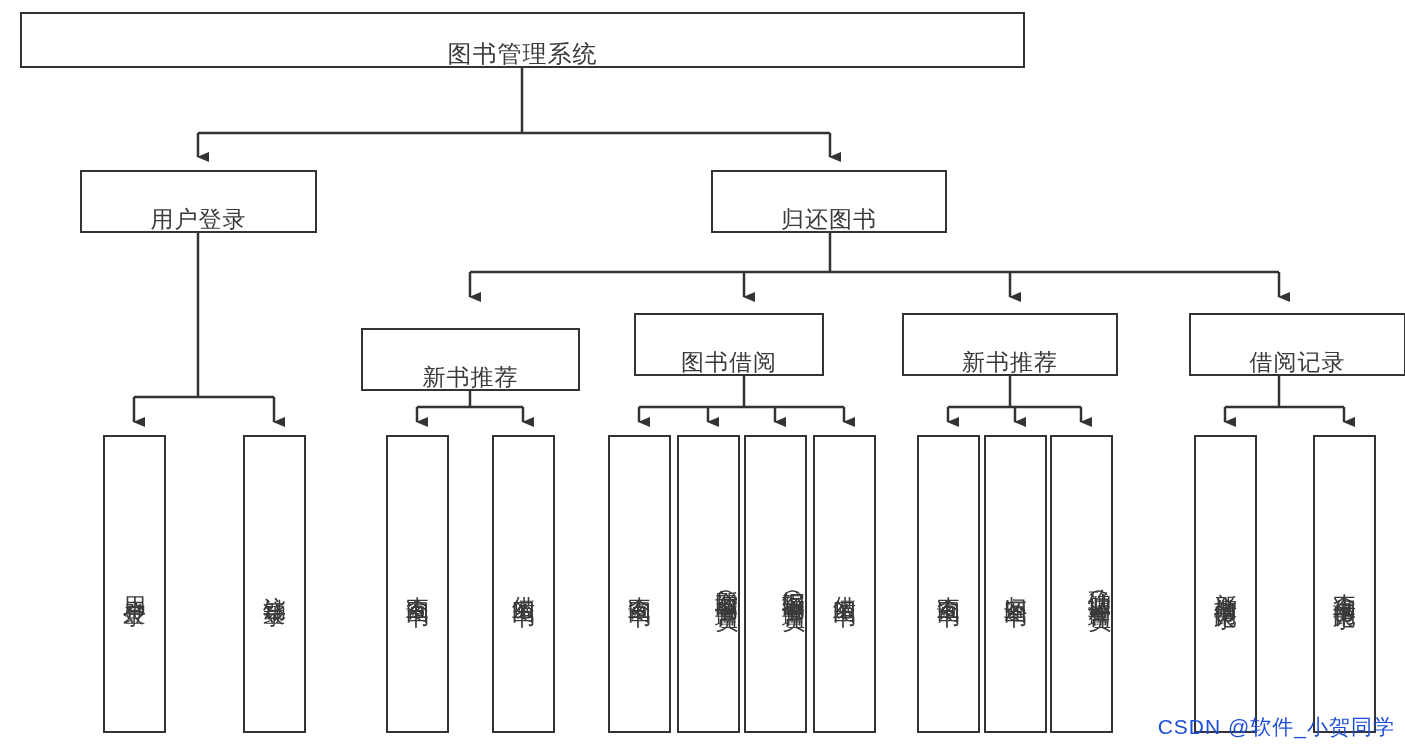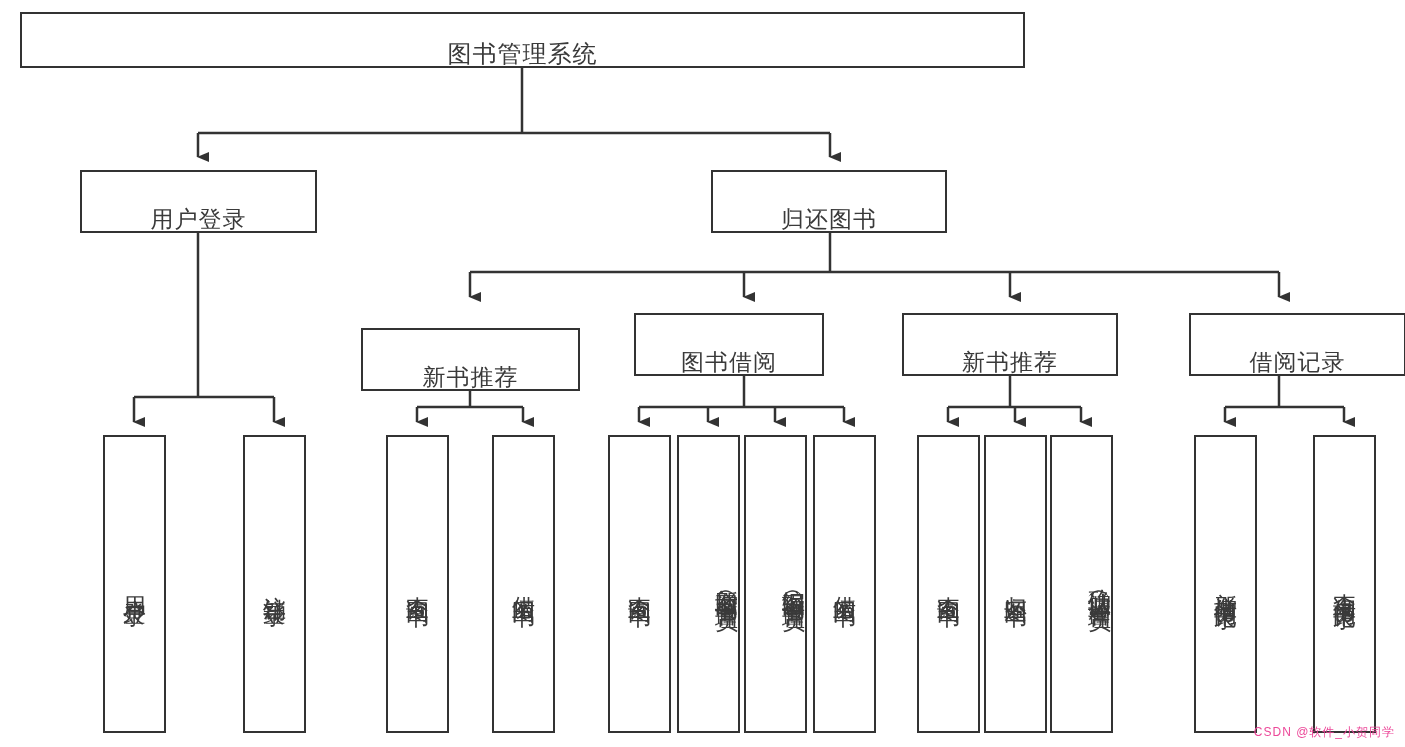--- a/index.html
+++ b/index.html
@@ -52,22 +52,22 @@
   .node.v.midalign{ align-items:center; }
   .vlabel{
     writing-mode:vertical-rl;
     text-orientation:upright;
     white-space:nowrap;
   }
   #watermark{
     position:absolute;
     right:10px;
     bottom:6px;
-    font-size:12px;
-    color:#ec4899;
+    font-size:21px;
+    color:#1d4ed8;
     letter-spacing:1px;
     z-index:3;
     white-space:nowrap;
   }
 </style>
 </head>
 <body>
 
 <div id="stage">
 

